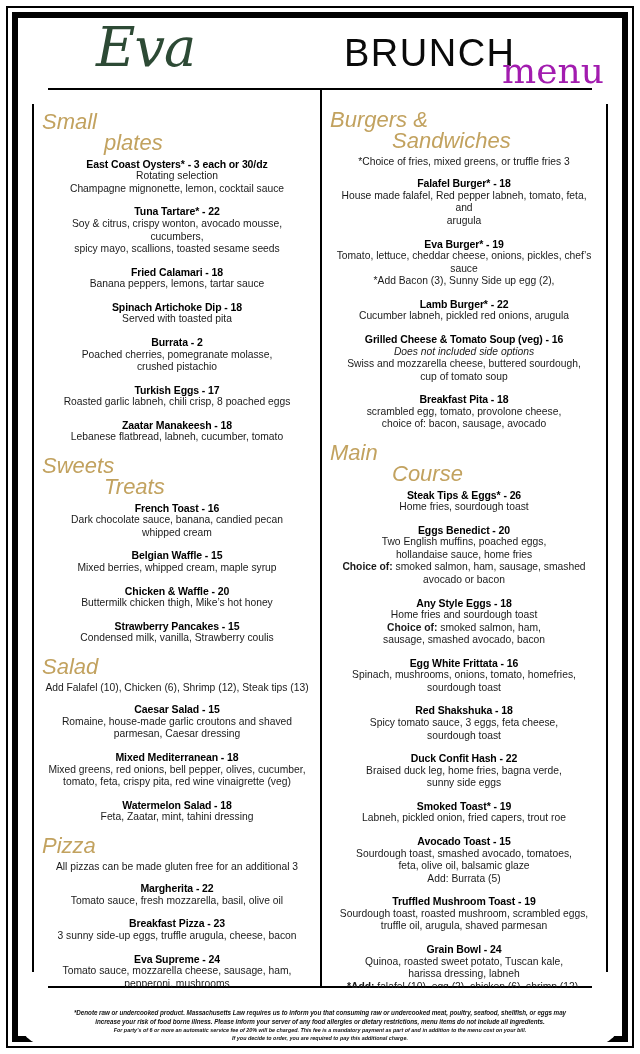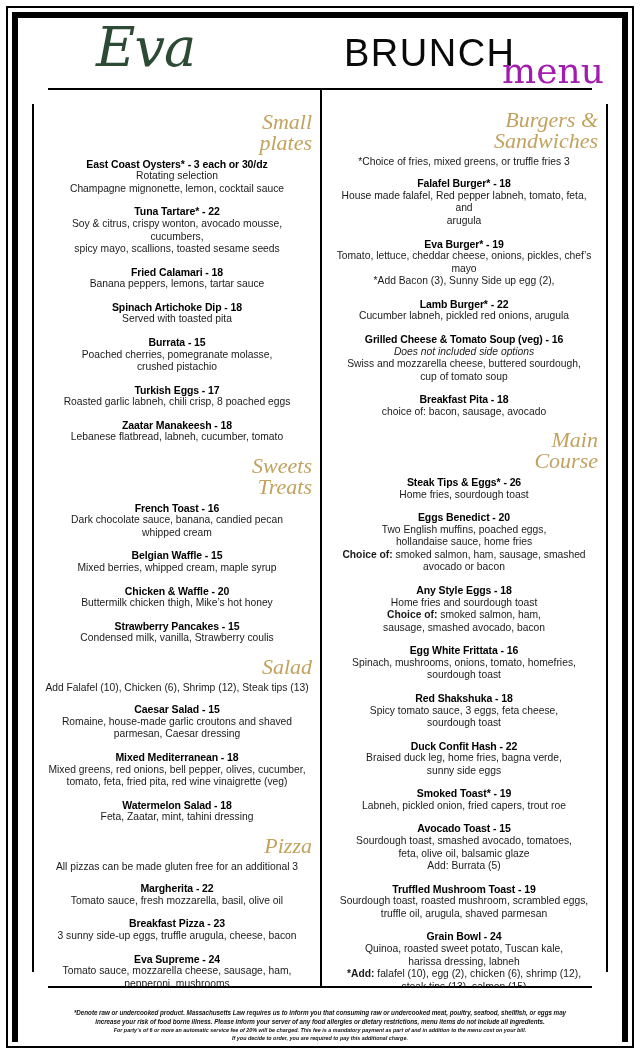--- a/index.html
+++ b/index.html
@@ -27,20 +27,21 @@
     border: 6px solid #000;
     background: #fff;
   }
 
   .page {
     position: absolute;
     left: 18px; top: 18px;
     width: 604px; height: 1028px;
     background: #fff;
     overflow: hidden;
+    border-radius: 30px;
   }
 
   
   .masthead {
     position: relative;
     height: 68px;
   }
   .logo-eva {
     position: absolute;
     left: 78px; top: -2px;
@@ -101,27 +102,27 @@
     border-left: 2.5px solid #000;
     margin: -3px 0;
   }
   .col-right {
     flex: 1;
     padding: 8px 8px 12px 8px;
   }
 
   
   .sec-head {
-    font-family: Liberation Serif, serif;
+    font-family: Liberation Sans, sans-serif;
     font-style: italic;
     color: #c2a25f;
     font-size: 22px;
     line-height: 0.95;
     margin: 12px 0 4px;
-    text-align: right;
+    text-align: left;
     position: relative;
   }
   .sec-head .w1 { display: block; }
   .sec-head .w2 { display: block; padding-left: 62px; }
   .sec-head.single .w1 { padding-left: 0; }
 
   
   .item { margin-bottom: 10px; text-align: center; }
   .item-name {
     font-weight: bold;
@@ -224,21 +225,21 @@
           </div>
           <div class="item">
             <div class="item-name">Fried Calamari  - 18</div>
             <div class="item-desc">Banana peppers, lemons, tartar sauce</div>
           </div>
           <div class="item">
             <div class="item-name">Spinach Artichoke Dip - 18</div>
             <div class="item-desc">Served with toasted pita</div>
           </div>
           <div class="item">
-            <div class="item-name">Burrata - 15</div>
+            <div class="item-name">Burrata - 2</div>
             <div class="item-desc">Poached cherries, pomegranate molasse,</div>
             <div class="item-desc">crushed pistachio</div>
           </div>
           <div class="item">
             <div class="item-name">Turkish Eggs - 17</div>
             <div class="item-desc">Roasted garlic labneh, chili crisp, 8 poached eggs</div>
           </div>
           <div class="item">
             <div class="item-name">Zaatar Manakeesh - 18</div>
             <div class="item-desc">Lebanese flatbread, labneh, cucumber, tomato</div>
@@ -269,21 +270,21 @@
           </div>
           <div class="note">Add Falafel (10), Chicken (6), Shrimp (12), Steak tips (13)</div>
           <div class="item">
             <div class="item-name">Caesar Salad - 15</div>
             <div class="item-desc">Romaine, house-made garlic croutons and shaved</div>
             <div class="item-desc">parmesan, Caesar dressing</div>
           </div>
           <div class="item">
             <div class="item-name">Mixed Mediterranean - 18</div>
             <div class="item-desc">Mixed greens, red onions, bell pepper, olives, cucumber,</div>
-            <div class="item-desc">tomato, feta, fried pita, red wine vinaigrette (veg)</div>
+            <div class="item-desc">tomato, feta, crispy pita, red wine vinaigrette (veg)</div>
           </div>
           <div class="item">
             <div class="item-name">Watermelon Salad - 18</div>
             <div class="item-desc">Feta, Zaatar, mint, tahini dressing</div>
           </div>
           <div class="sec-head single">
             <span class="w1">Pizza</span>
           </div>
           <div class="note">All pizzas can be made gluten free for an additional 3</div>
           <div class="item">
@@ -308,35 +309,36 @@
           </div>
           <div class="note">*Choice of fries, mixed greens, or truffle fries 3</div>
           <div class="item">
             <div class="item-name">Falafel Burger* - 18</div>
             <div class="item-desc">House made falafel, Red pepper labneh, tomato, feta, and</div>
             <div class="item-desc">arugula</div>
           </div>
           <div class="item">
             <div class="item-name">Eva Burger* - 19</div>
             <div class="item-desc">Tomato, lettuce, cheddar cheese, onions, pickles, chef’s</div>
-            <div class="item-desc">mayo</div>
+            <div class="item-desc">sauce</div>
             <div class="item-desc">*Add Bacon (3), Sunny Side up egg (2),</div>
           </div>
           <div class="item">
             <div class="item-name">Lamb Burger* - 22</div>
             <div class="item-desc">Cucumber labneh, pickled red onions, arugula</div>
           </div>
           <div class="item">
             <div class="item-name">Grilled Cheese &amp; Tomato Soup (veg) - 16</div>
             <div class="item-desc ital">Does not included side options</div>
             <div class="item-desc">Swiss and mozzarella cheese, buttered sourdough,</div>
             <div class="item-desc">cup of tomato soup</div>
           </div>
           <div class="item">
             <div class="item-name">Breakfast  Pita - 18</div>
+            <div class="item-desc">scrambled egg, tomato, provolone cheese,</div>
             <div class="item-desc">choice of: bacon, sausage, avocado</div>
           </div>
           <div class="sec-head">
             <span class="w1">Main</span>
             <span class="w2">Course</span>
           </div>
           <div class="item">
             <div class="item-name">Steak Tips &amp; Eggs* - 26</div>
             <div class="item-desc">Home fries, sourdough toast</div>
           </div>

